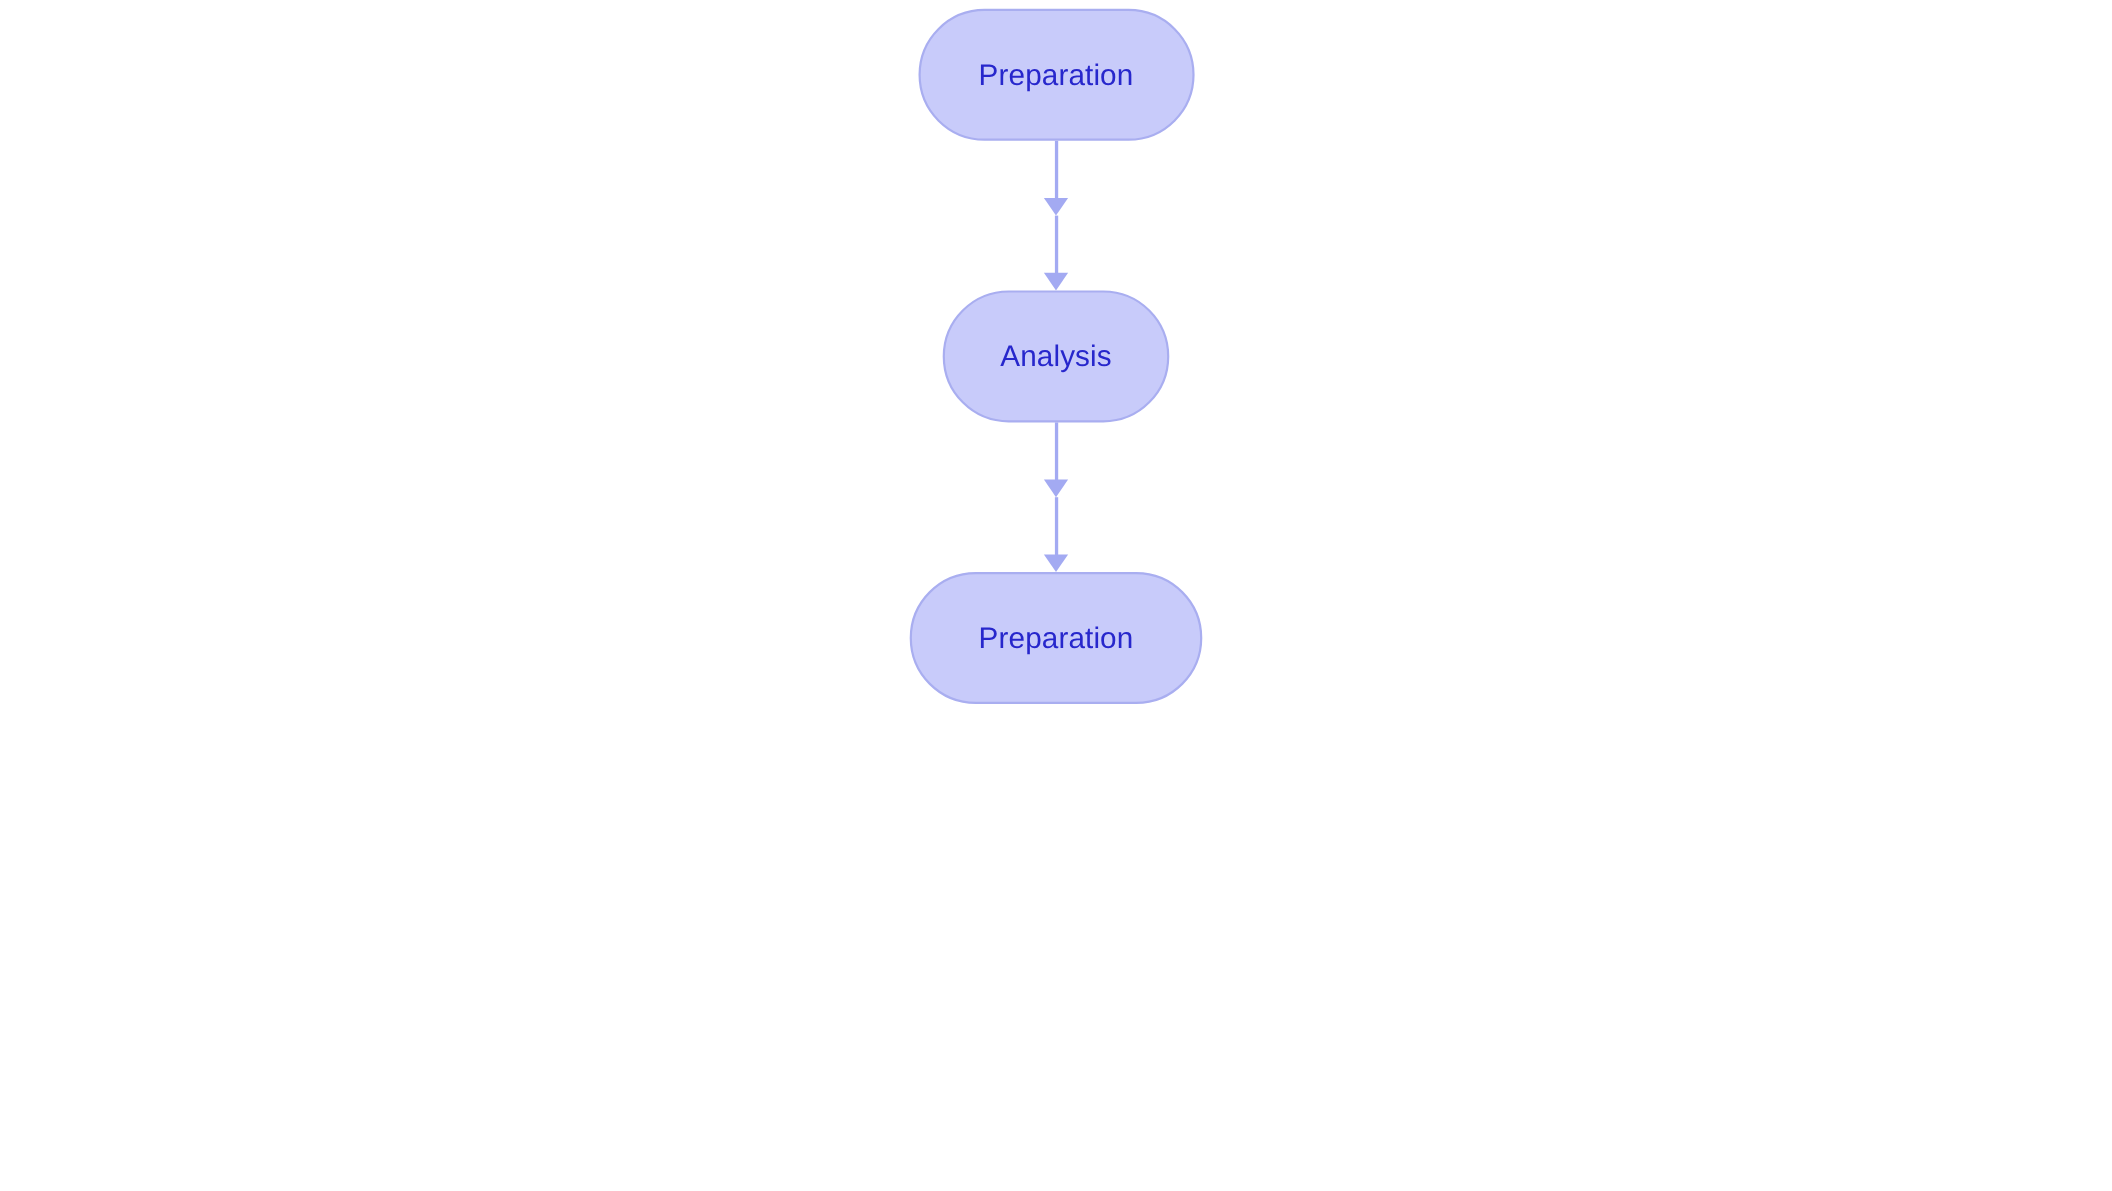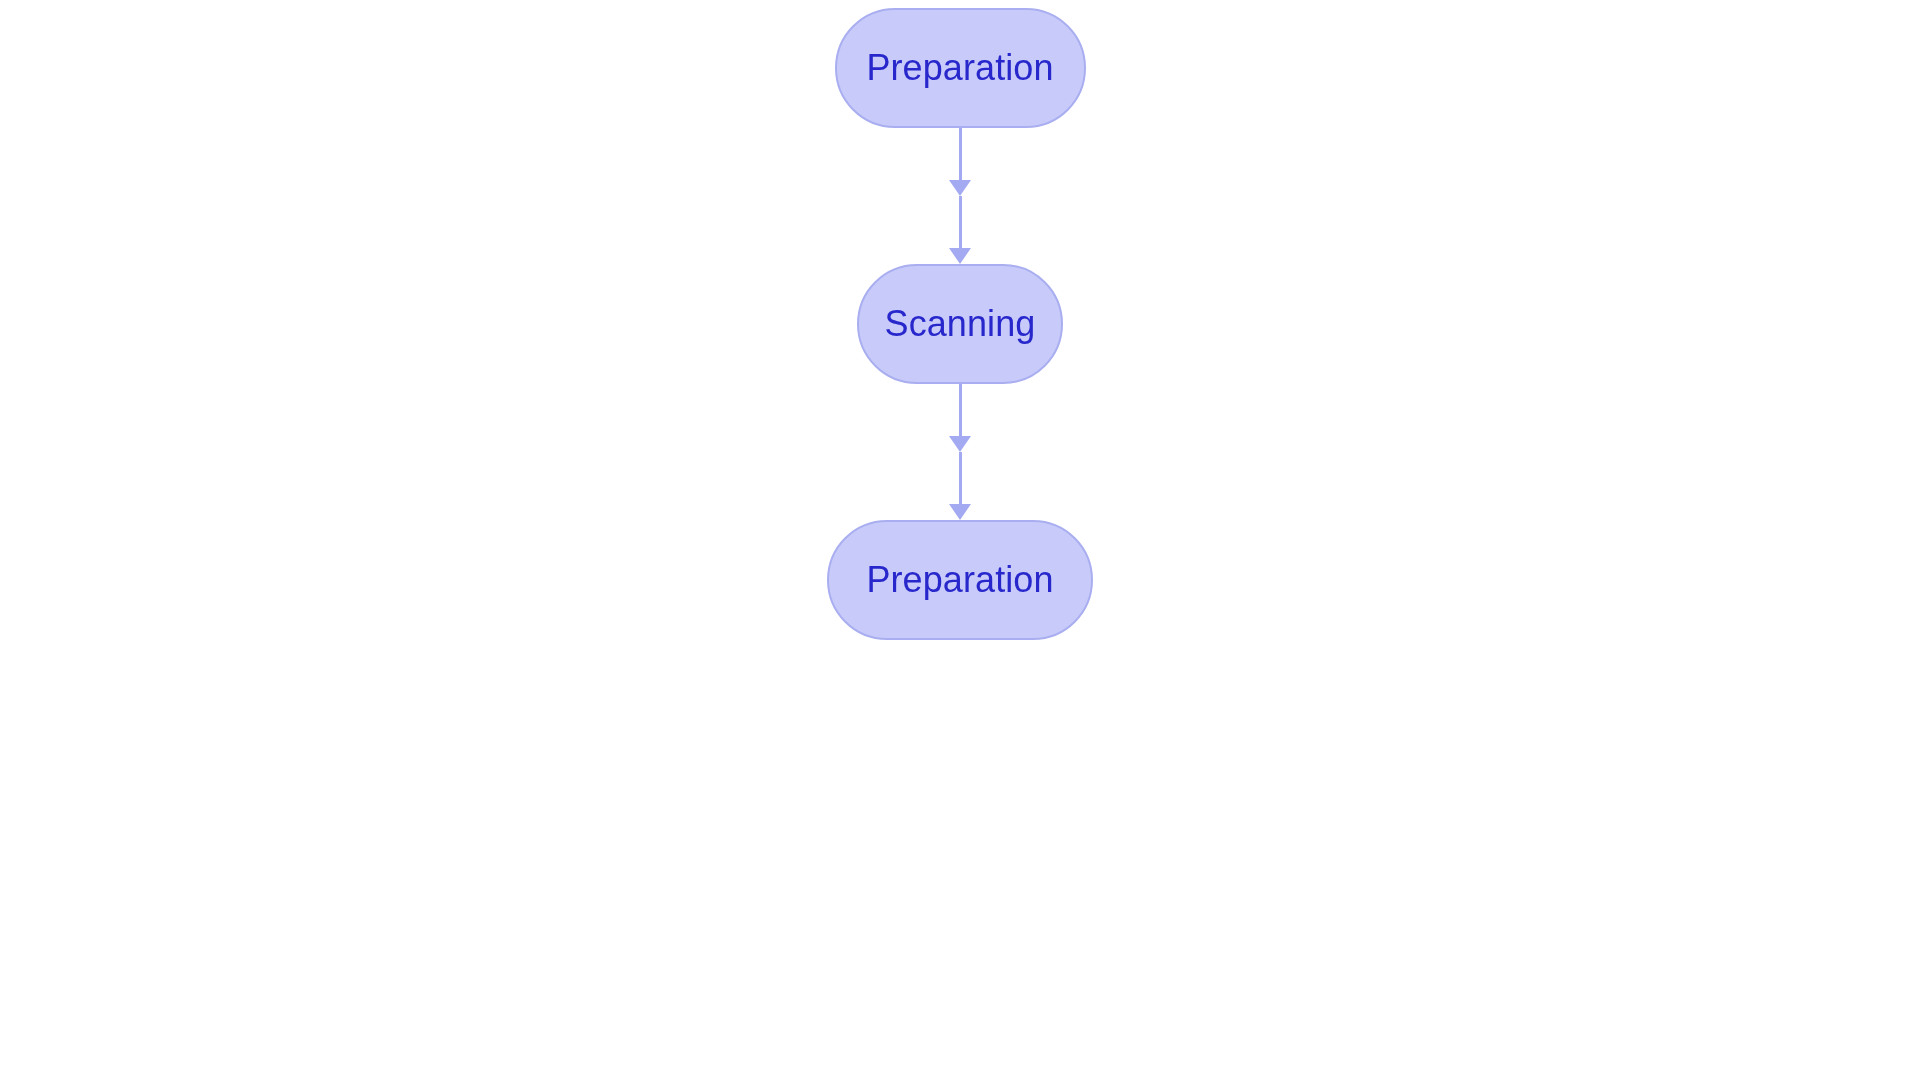--- a/index.html
+++ b/index.html
@@ -42,21 +42,21 @@
     background: #c8cbfa;
     border: 2px solid #a9aef0;
     display: flex;
     align-items: center;
     justify-content: center;
     flex: none;
   }
 
   .node-label {
     font-family: "Liberation Sans", sans-serif;
-    font-size: 36px;
+    font-size: 27px;
     font-weight: 400;
     color: #2727cc;
     line-height: 1;
     white-space: nowrap;
     letter-spacing: 0.1px;
     text-align: right;
   }
 
   
   .connector {
@@ -115,21 +115,21 @@
       <div class="connector-arrow"></div>
     </div>
 
 
     <div class="connector gap-2">
       <div class="connector-line"></div>
       <div class="connector-arrow"></div>
     </div>
 
     <div class="node w-analysis">
-      <span class="node-label">Scanning</span>
+      <span class="node-label">Analysis</span>
     </div>
 
     <div class="connector gap-3">
       <div class="connector-line"></div>
       <div class="connector-arrow"></div>
     </div>
 
 
     <div class="connector gap-4">
       <div class="connector-line"></div>

